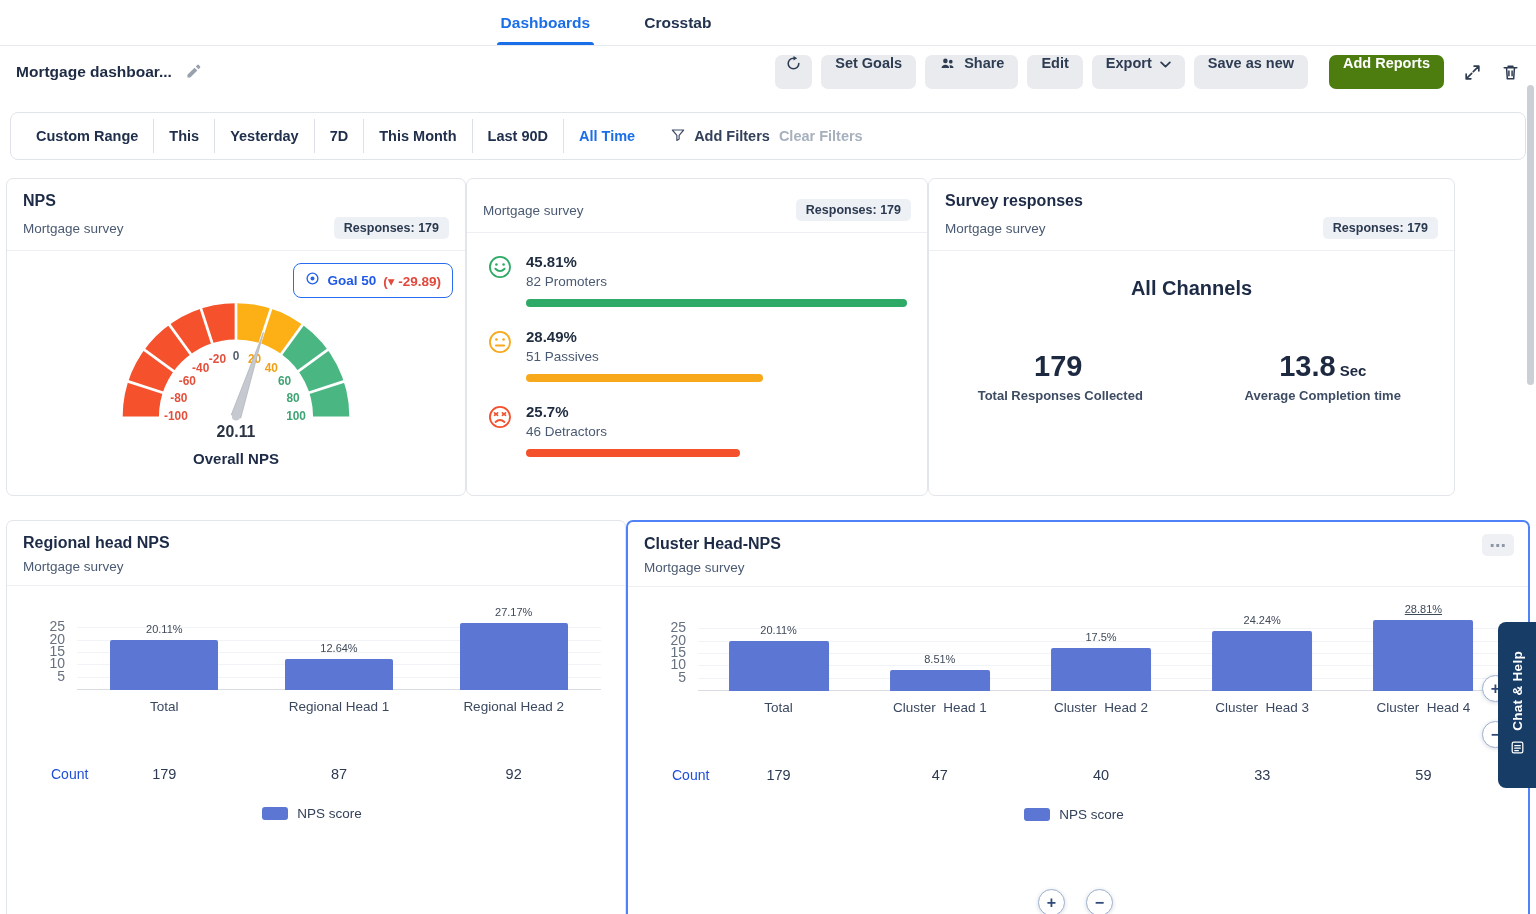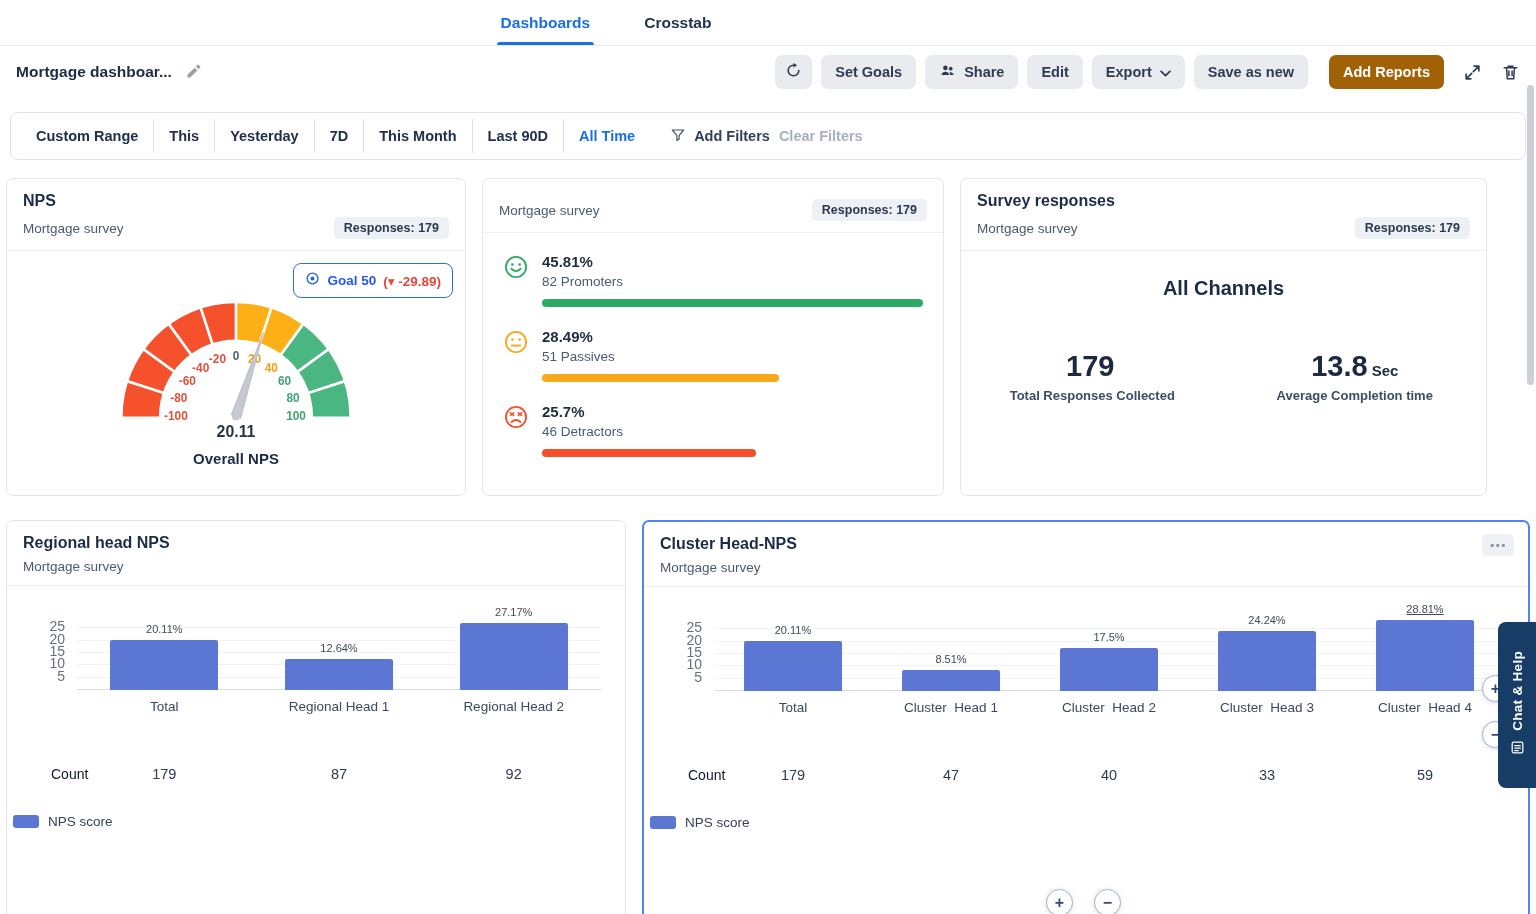--- a/index.html
+++ b/index.html
@@ -17,39 +17,39 @@
            border-radius:3px 3px 0 0;background:#1a6ee8}
 
   
   .toolbar{height:52px;display:flex;align-items:center;justify-content:space-between;padding:0 16px}
   .toolbar-left{display:flex;align-items:flex-start;gap:12px}
   .dash-title{font-size:15.5px;font-weight:700;color:#1e2b45}
   .icon-btn,.icon-plain{display:inline-flex;cursor:pointer;align-items:center}
   .toolbar-right{display:flex;align-items:center;gap:9px}
   .tb-btn{background:#e9ebef;border:none;border-radius:7px;height:34px;padding:0 14px;
           font-family:inherit;font-size:14.5px;font-weight:700;color:#2e3c52;
-          display:inline-flex;align-items:center;gap:8px;cursor:pointer}
+          display:inline-flex;gap:8px;cursor:pointer}
   .tb-btn.icon-only{width:37px;padding:0;justify-content:center}
-  .tb-btn.primary{background:#a16207;color:#fff;margin-left:12px}
+  .tb-btn.primary{background:#4d7c0f;color:#fff;margin-left:12px}
   .icon-plain{margin-left:10px}
 
   
   .filterbar{margin:14px 10px 0;border:1px solid #e0e4ea;border-radius:8px;display:flex;
              align-items:center;padding:5px 10px;height:48px}
   .range-group{display:flex;align-items:center}
   .range-item{background:none;border:none;border-right:1px solid #dde1e7;padding:9px 15px;
               font-family:inherit;font-size:14.5px;font-weight:700;color:#20304c;cursor:pointer}
   .range-item:last-child{border-right:none}
   .range-item.active{color:#1a6ee8}
   .add-filters{display:flex;align-items:center;gap:8px;margin-left:20px;font-size:14.5px;
                font-weight:700;color:#32405a;cursor:pointer}
   .clear-filters{margin-left:9px;font-size:14.5px;font-weight:700;color:#a7b0bd;cursor:pointer}
 
   
-  .cards-row{display:flex;gap:16px;padding:4px 6px;margin-top:14px}
+  .cards-row{display:flex;padding:4px 6px;margin-top:14px}
   .cards-row.row2{margin-top:16px}
   .card{border:1.5px solid #e2e5ea;border-radius:7px;background:#fff;position:relative}
   .card.nps{width:460px;height:318px}
   .card.details{width:462px;height:318px}
   .card.survey{width:527px;height:318px}
   .card.regional{width:620px;height:402px}
   .card.cluster{flex:1;height:402px;border:2px solid #4f82f7}
   .card-head{padding:13px 16px 11px;border-bottom:1px solid #edeff2}
   .title-row{display:flex;justify-content:space-between;align-items:center}
   .card-title{font-size:16px;font-weight:700;color:#1d2b47}
@@ -98,23 +98,23 @@
   .baseline{position:absolute;left:0;right:0;bottom:0;height:1px;background:#d9dde3}
   .bars{position:absolute;top:0;left:0;right:0;bottom:0;display:flex}
   .bar-col{flex:1;position:relative}
   .bar{position:absolute;bottom:0;left:50%;transform:translateX(-50%);width:62%;max-width:108px;
        border-radius:2px 2px 0 0;cursor:pointer}
   .bar-val{position:absolute;left:0;right:0;text-align:center;font-size:11px;color:#3f4a59}
   .xlabels,.count-row{display:grid;padding-right:10px}
   .xspacer{display:block}
   .xlabel{text-align:center;font-size:13.5px;color:#3a4860;margin-top:9px;white-space:pre}
   .count-row{margin-top:52px}
-  .count-label{font-size:14px;color:#0f172a;padding-left:38px;white-space:nowrap}
+  .count-label{font-size:14px;color:#1d4ed8;padding-left:38px;white-space:nowrap}
   .count-val{text-align:center;font-size:14.5px;color:#2c3a52}
-  .legend{display:flex;align-items:center;gap:9px;margin-top:32px}
+  .legend{display:flex;justify-content:center;align-items:center;gap:9px;margin-top:24px}
   .swatch{width:26px;height:13px;border-radius:3px}
   .legend-text{font-size:13.5px;color:#33415a}
 
   
   .fab{position:absolute;width:27px;height:27px;border-radius:50%;background:#fff;
        border:1px solid #9fb0cf;color:#2f4a78;display:flex;align-items:center;justify-content:center;
        font-size:16px;font-weight:700;box-shadow:0 1px 4px rgba(30,50,90,.18);cursor:pointer;z-index:6}
   .fab-card-plus{bottom:4px;left:calc(50% - 40px)}
   .fab-card-minus{bottom:4px;left:calc(50% + 8px)}
   .fab-right-plus{top:675px;right:27px}

